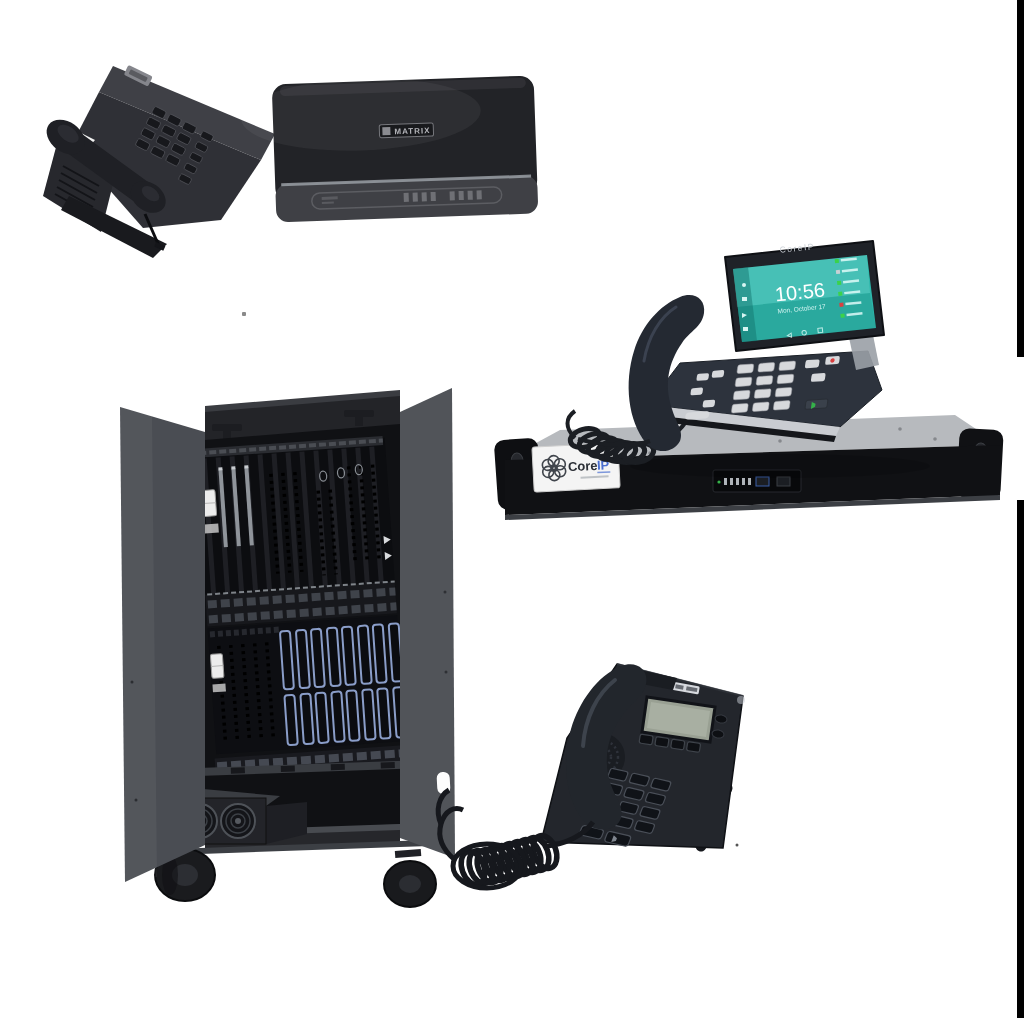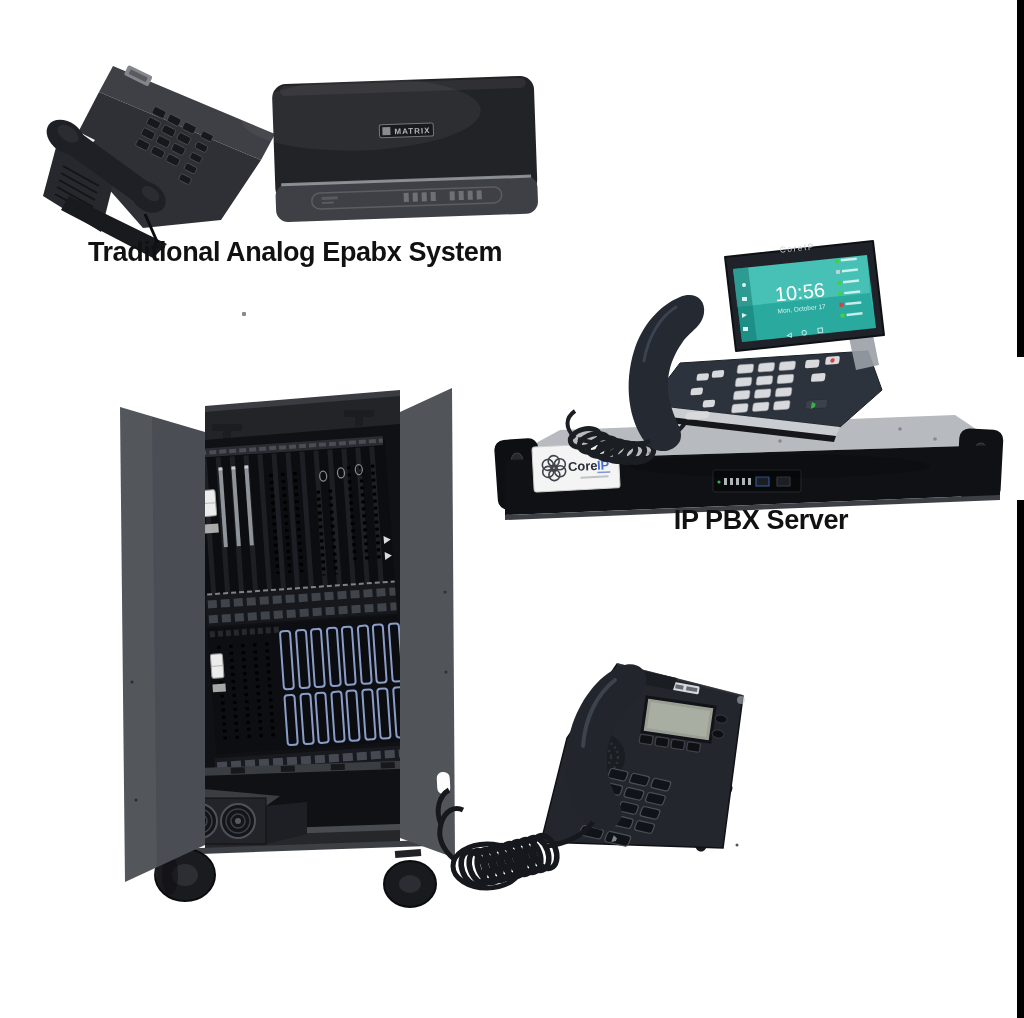--- a/index.html
+++ b/index.html
@@ -96,21 +96,20 @@
       <rect x="68" y="131" width="12" height="2" fill="#595a5f"></rect>
 
       <g>
         <rect x="128" y="56" width="54" height="13" rx="2" fill="#191a1d" stroke="#76777c" stroke-width="1"></rect>
         <rect x="131" y="58.5" width="8" height="8" fill="#8a8b90"></rect>
         <text x="161" y="66" text-anchor="middle" font-size="8" font-weight="bold" letter-spacing="1" fill="#b4b5ba">MATRIX</text>
       </g>
     </g>
   </svg>
 
-  <div class="caption" style="left:55px;top:237px;width:480px">Traditional Analog Epabx System</div>
 
   <div id="stray-dot"></div>
 
   <svg class="abs" style="left:480px;top:233px" width="540" height="300" viewBox="0 0 540 300">
 
     <polygon points="25,227 80,197 475,182 520,212" fill="#b7babe"></polygon>
     <g fill="#85888c">
       <circle cx="100" cy="214" r="1.8"></circle>
         <circle cx="170" cy="220" r="1.8"></circle>
         <circle cx="300" cy="208" r="1.8"></circle>
@@ -245,21 +244,20 @@
       </g>
     </g>
 
     <g>
       <path d="M 200,64 C 214,58 226,66 224,80 C 222,94 210,98 202,110 C 188,130 184,152 192,176 C 196,190 204,198 200,208 C 194,220 176,222 166,210 C 148,188 144,150 154,118 C 162,92 180,72 200,64 Z" fill="#242932"></path>
       <path d="M 196,74 C 180,84 168,104 164,128" stroke="#3b4250" stroke-width="3" fill="none" stroke-linecap="round"></path>
       <path d="M 170,208 C 150,215 120,212 98,206" stroke="#1b1e23" stroke-width="4" fill="none"></path>
     </g>
   </svg>
 
-  <div class="caption" style="left:636px;top:505px;width:250px">IP PBX Server</div>
 
   <svg class="abs" style="left:112px;top:372px" width="378" height="552" viewBox="0 0 378 552">
 
     <polygon points="93,34 288,18 288,26 93,42" fill="#3a3c41"></polygon>
     <polygon points="93,40 288,24 288,56 93,72" fill="#232428"></polygon>
 
     <g fill="#1c1d21">
       <rect x="100" y="52" width="30" height="7" rx="2"></rect>
         <rect x="111" y="59" width="8" height="9"></rect>
       <rect x="232" y="38" width="30" height="7" rx="2"></rect>

